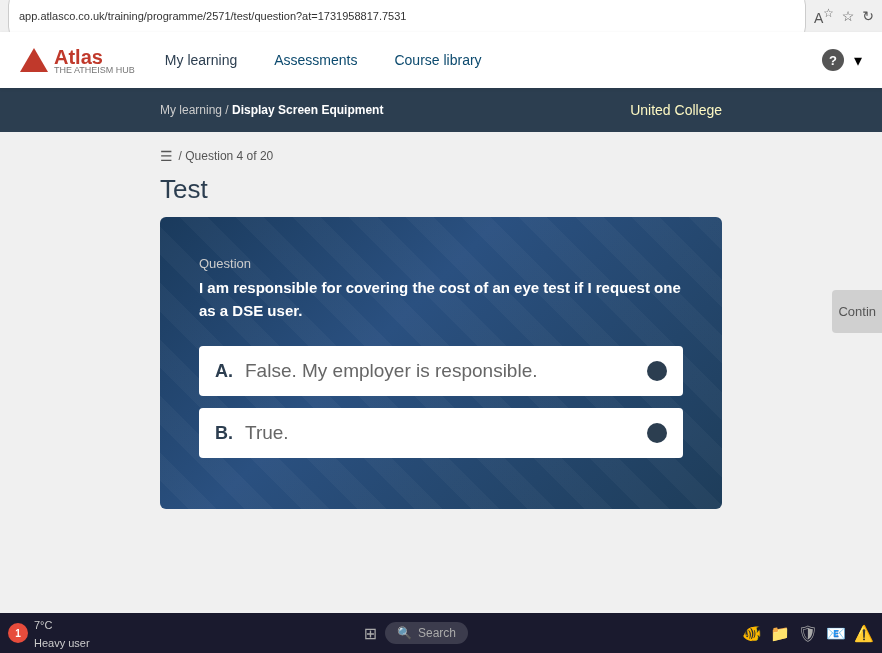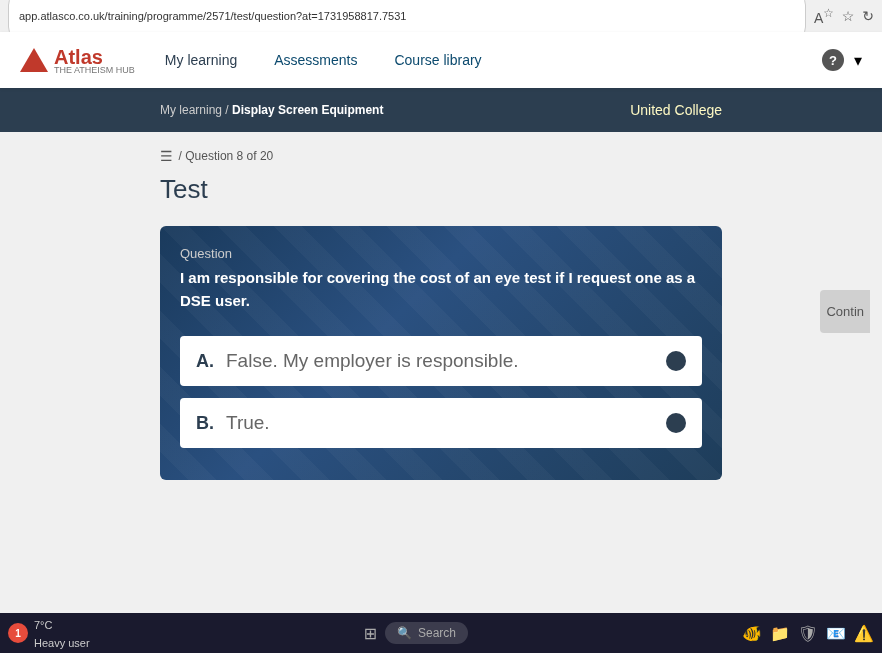--- a/index.html
+++ b/index.html
@@ -160,29 +160,29 @@
       display: flex;
       align-items: center;
       gap: 6px;
     }
     .question-nav .nav-icon {
       font-size: 14px;
     }
     .page-title {
       font-size: 26px;
       color: #2c3e50;
-      margin-bottom: 21px;
+      margin-bottom: 12px;
       font-weight: normal;
     }
 
     
     .question-card {
       background: linear-gradient(135deg, #1a3a5c 0%, #2a5080 40%, #1e3d5a 100%);
       border-radius: 6px;
-      padding: 20px;
+      padding: 39px;
       position: relative;
       overflow: hidden;
     }
     .question-card::before {
       content: '';
       position: absolute;
       top: 0; left: 0; right: 0; bottom: 0;
       background: repeating-linear-gradient(
         45deg,
         transparent,
@@ -339,21 +339,21 @@
     <div class="breadcrumb-text">
       <span>My learning / </span><strong>Display Screen Equipment</strong>
     </div>
     <div class="college-name">United College</div>
   </div>
 
   <div class="content-area">
 
     <div class="question-nav">
       <span class="nav-icon">☰</span>
-      <span>/ Question 8 of 20</span>
+      <span>/ Question 4 of 20</span>
     </div>
 
     <div class="page-title">Test</div>
 
     <div class="question-card">
       <div class="question-label">Question</div>
       <div class="question-text">I am responsible for covering the cost of an eye test if I request one as a DSE user.</div>
 
       <div class="answer-option">
         <div class="answer-left">
@@ -394,13 +394,13 @@
   </div>
   <div class="taskbar-right">
     <span class="system-icon">🐠</span>
     <span class="system-icon">📁</span>
     <span class="system-icon">🛡</span>
     <span class="system-icon">📧</span>
     <span class="system-icon">⚠️</span>
   </div>
 </div>
 
-<div style="position:absolute; right:12px; top:290px; background:#d0d0d0; padding:14px 6px; border-radius:4px 0 0 4px; font-size:13px; color:#555; z-index:10;">Contin</div>
+<div style="position:absolute; right:0; top:290px; background:#d0d0d0; padding:14px 6px; border-radius:4px 0 0 4px; font-size:13px; color:#555; z-index:10;">Contin</div>
 
 </body></html>

